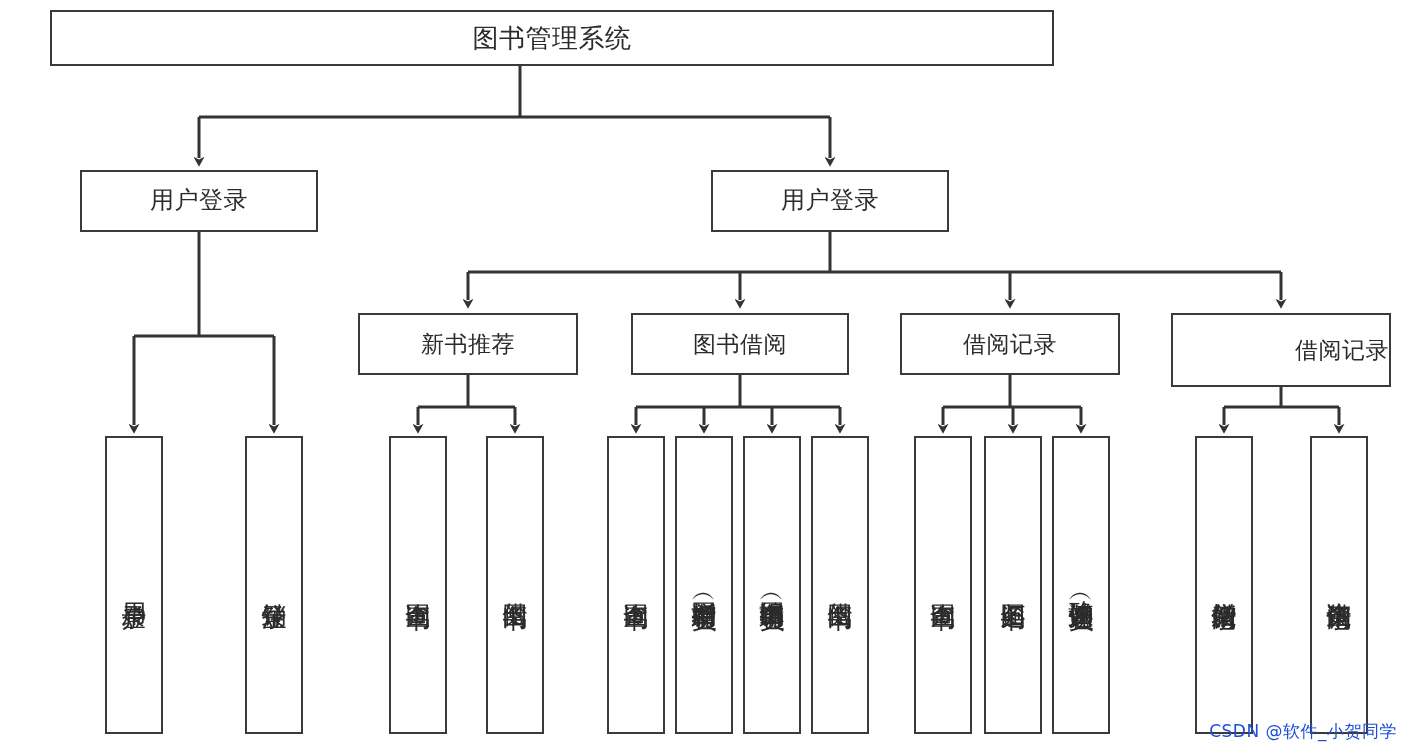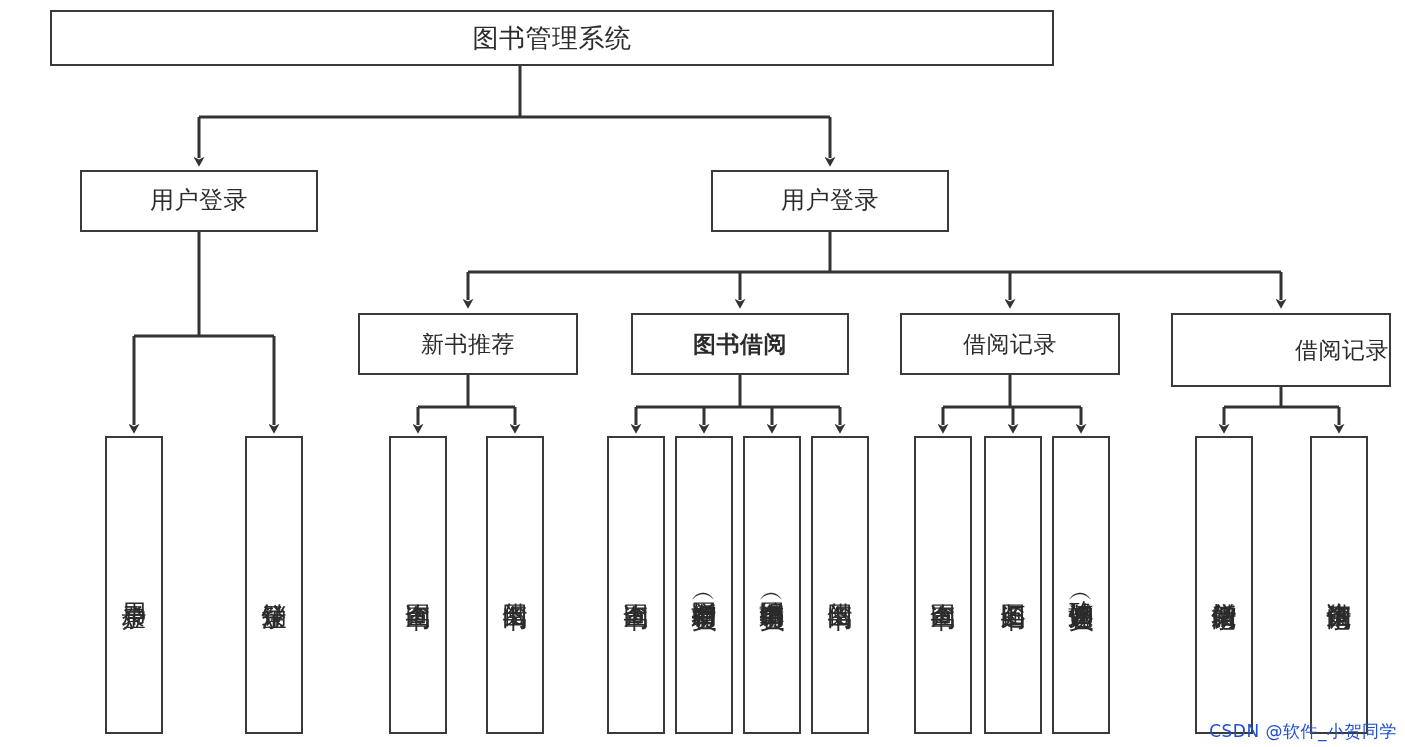--- a/index.html
+++ b/index.html
@@ -132,21 +132,21 @@
   <div class="node level1" style="left:80px; top:170px; width:238px; height:62px;">
     <span class="label">用户登录</span>
   </div>
   <div class="node level1" style="left:711px; top:170px; width:238px; height:62px;">
     <span class="label">用户登录</span>
   </div>
 
   <div class="node level2" style="left:358px; top:313px; width:220px; height:62px;">
     <span class="label">新书推荐</span>
   </div>
-  <div class="node level2" style="left:631px; top:313px; width:218px; height:62px;font-weight:bold;">
+  <div class="node level2" style="left:631px; top:313px; width:218px; height:62px;">
     <span class="label">图书借阅</span>
   </div>
   <div class="node level2" style="left:900px; top:313px; width:220px; height:62px;">
     <span class="label">借阅记录</span>
   </div>
   <div class="node level2" style="left:1171px; top:313px; width:220px; height:74px;justify-content:flex-end;">
     <span class="label">借阅记录</span>
   </div>
 
   <div class="node leaf" style="left:105px; top:436px; width:58px; height:298px;">

